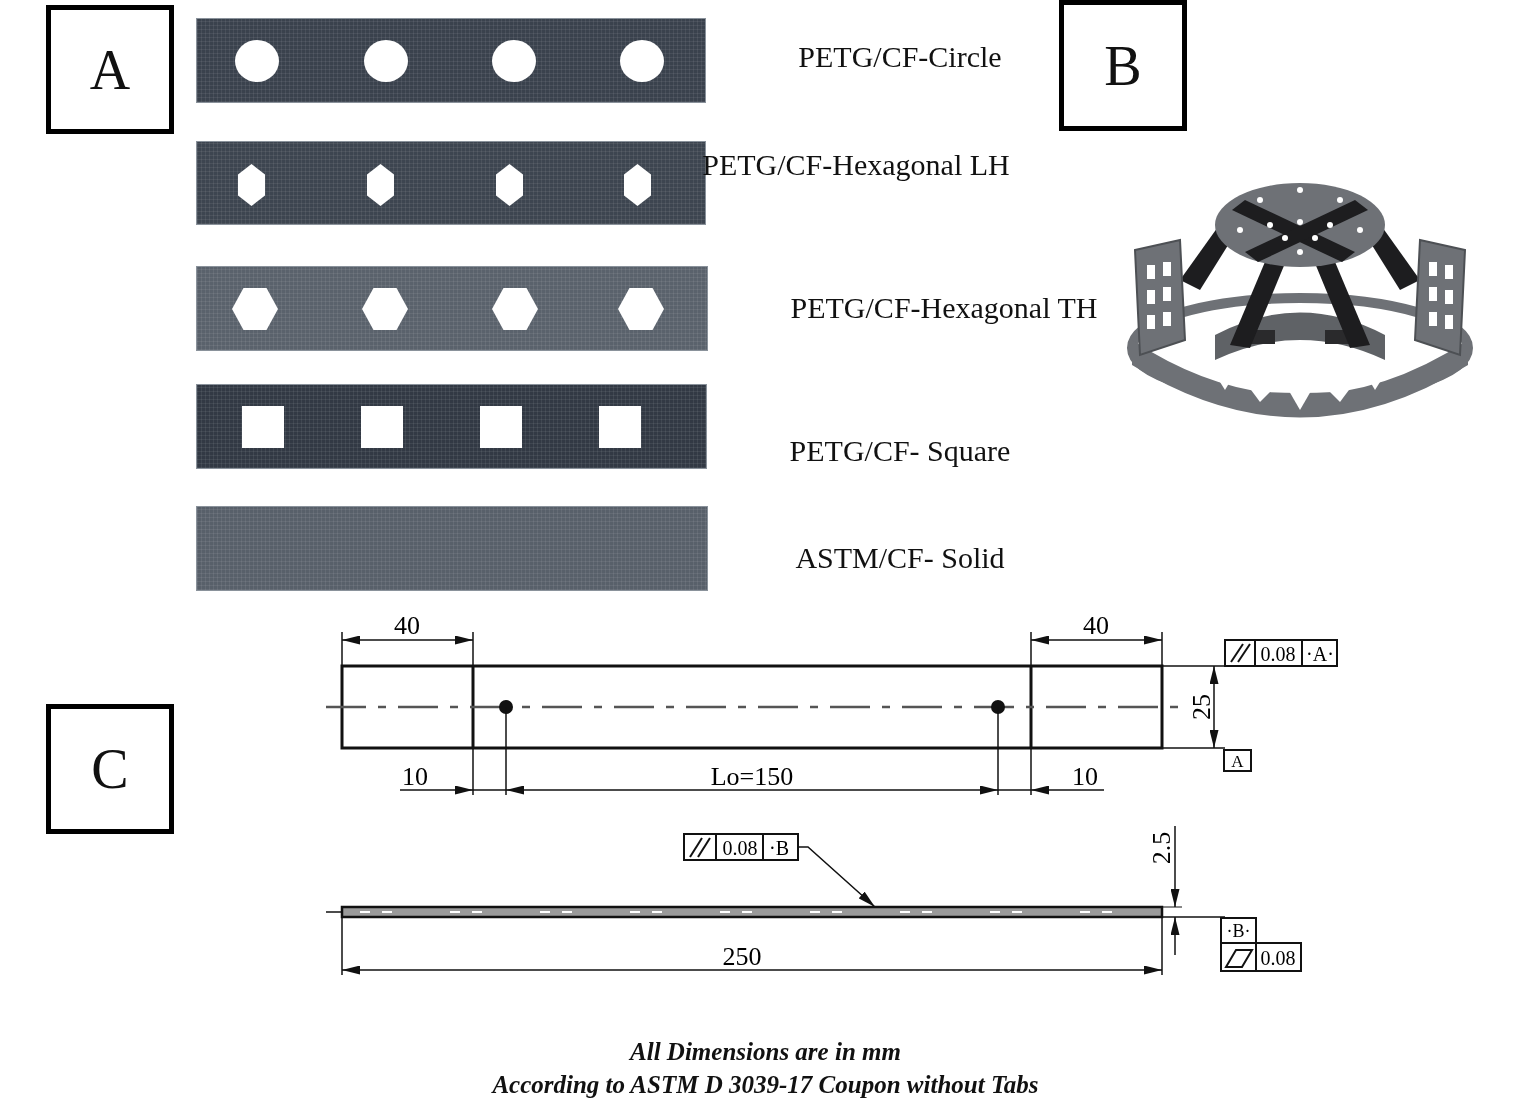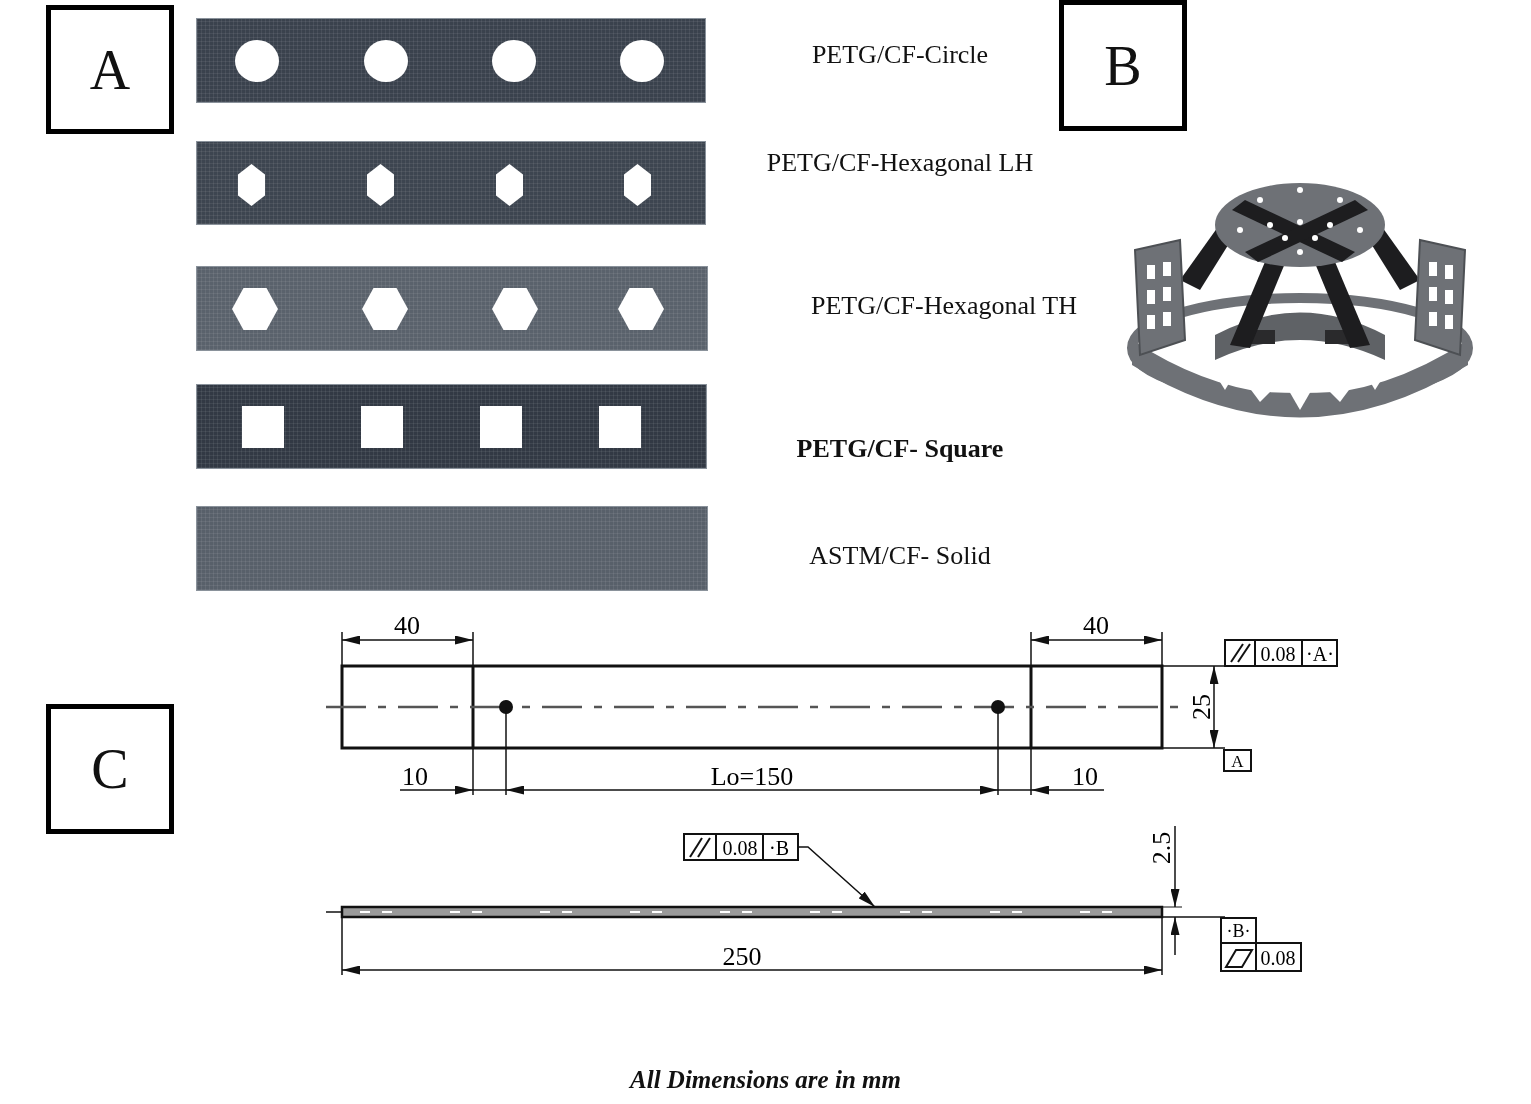--- a/index.html
+++ b/index.html
@@ -11,25 +11,25 @@
   .specimen { position: absolute; overflow: hidden; box-sizing: border-box;
               border: 1px solid #8a929b; }
   .specimen .grid { position: absolute; inset: 0;
      background-image:
        repeating-linear-gradient(0deg, rgba(255,255,255,0.07) 0 1px, transparent 1px 4px),
        repeating-linear-gradient(90deg, rgba(255,255,255,0.07) 0 1px, transparent 1px 4px); }
   .hole { position: absolute; background: #fff; }
   .hole.circle { border-radius: 50%; }
   .hole.hex { clip-path: polygon(25% 0, 75% 0, 100% 50%, 75% 100%, 25% 100%, 0 50%); }
   .hole.hex-tall { clip-path: polygon(50% 0, 100% 25%, 100% 75%, 50% 100%, 0 75%, 0 25%); }
-  .spec-label { position: absolute; font-size: 26px; white-space: nowrap;
+  .spec-label { position: absolute; font-size: 30px; white-space: nowrap;
                 transform: translateX(-50%); }
   svg text { font-family: "Liberation Serif", "DejaVu Serif", serif; }
   .caption { position: absolute; left: 0; width: 1531px; text-align: center;
-             font-style: italic; font-weight: bold; font-size: 25px; line-height: 33px; margin-top: 28px; }
+             font-style: italic; font-weight: bold; font-size: 25px; line-height: 33px; }
 </style>
 </head>
 <body>
 
 <div class="panel-label" style="left:46px; top:5px; width:128px; height:129px;">
   <span>A</span>
 </div>
 <div class="panel-label" style="left:1059px; top:0px; width:128px; height:131px;">
   <span>B</span>
 </div>
@@ -48,39 +48,39 @@
   </div>
   <span class="spec-label" style="left:900px; top:40px;">PETG/CF-Circle</span>
 
   <div class="specimen" style="left:196px; top:141px; width:510px; height:84px; background:#3d4550;">
     <div class="grid"></div>
     <div class="hole hex-tall" style="left:41px; top:22px; width:27px; height:42px;"></div>
     <div class="hole hex-tall" style="left:170px; top:22px; width:27px; height:42px;"></div>
     <div class="hole hex-tall" style="left:299px; top:22px; width:27px; height:42px;"></div>
     <div class="hole hex-tall" style="left:427px; top:22px; width:27px; height:42px;"></div>
   </div>
-  <span class="spec-label" style="left:900px; top:148px;text-align:center;">PETG/CF-Hexagonal LH</span>
+  <span class="spec-label" style="left:856px; top:148px;text-align:center;">PETG/CF-Hexagonal LH</span>
 
   <div class="specimen" style="left:196px; top:266px; width:512px; height:85px; background:#5a626c;">
     <div class="grid"></div>
     <div class="hole hex" style="left:35px; top:21px; width:46px; height:42px;"></div>
     <div class="hole hex" style="left:165px; top:21px; width:46px; height:42px;"></div>
     <div class="hole hex" style="left:295px; top:21px; width:46px; height:42px;"></div>
     <div class="hole hex" style="left:421px; top:21px; width:46px; height:42px;"></div>
   </div>
   <span class="spec-label" style="left:900px; top:291px;margin-left:44px;">PETG/CF-Hexagonal TH</span>
 
   <div class="specimen" style="left:196px; top:384px; width:511px; height:85px; background:#323944;">
     <div class="grid"></div>
     <div class="hole" style="left:45px; top:21px; width:42px; height:42px;"></div>
     <div class="hole" style="left:164px; top:21px; width:42px; height:42px;"></div>
     <div class="hole" style="left:283px; top:21px; width:42px; height:42px;"></div>
     <div class="hole" style="left:402px; top:21px; width:42px; height:42px;"></div>
   </div>
-  <span class="spec-label" style="left:900px; top:434px;font-weight:bold;">PETG/CF- Square</span>
+  <span class="spec-label" style="left:900px; top:434px;">PETG/CF- Square</span>
 
   <div class="specimen" style="left:196px; top:506px; width:512px; height:85px; background:#58606a;">
     <div class="grid"></div>
   </div>
   <span class="spec-label" style="left:900px; top:541px;">ASTM/CF- Solid</span>
 </div>
 
 <svg style="position:absolute; left:1120px; top:170px;" width="360" height="250" viewBox="0 0 360 250">
 
   <ellipse cx="180" cy="178" rx="168" ry="50" fill="none" stroke="#6e7176" stroke-width="10"></ellipse>
@@ -239,13 +239,14 @@
       <rect x="1221" y="943" width="80" height="28" fill="#fff" stroke="#111" stroke-width="2"></rect>
       <line x1="1256" y1="943" x2="1256" y2="971" stroke="#111" stroke-width="2"></line>
       <polygon points="1226,967 1236,950 1252,950 1242,967" fill="none" stroke="#111" stroke-width="2"></polygon>
       <text x="1278" y="965" font-size="20" text-anchor="middle">0.08</text>
     </g>
   </g>
 </svg>
 
 <div class="caption" style="top:1035px;">
   <div>All Dimensions are in mm</div>
+  <div>According to ASTM D 3039-17 Coupon without Tabs</div>
 </div>
 
 </body></html>

